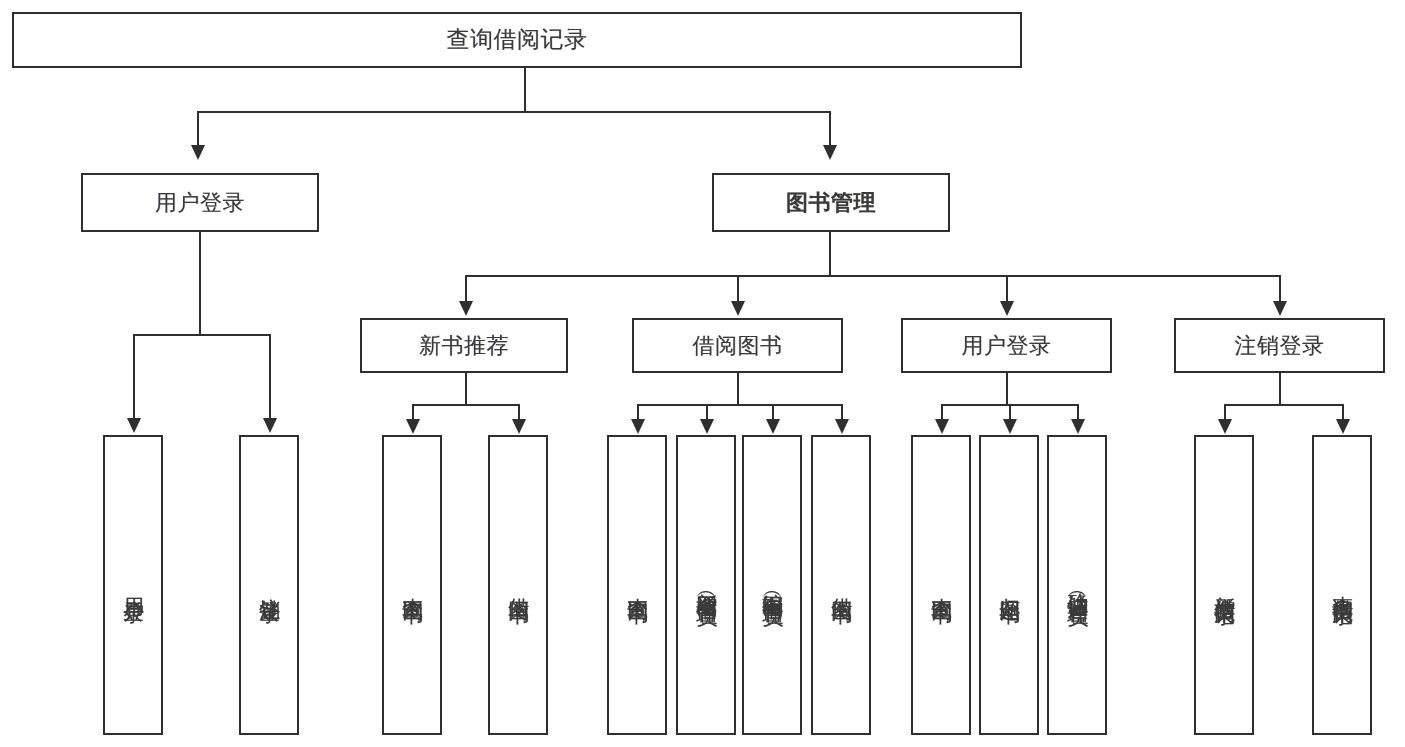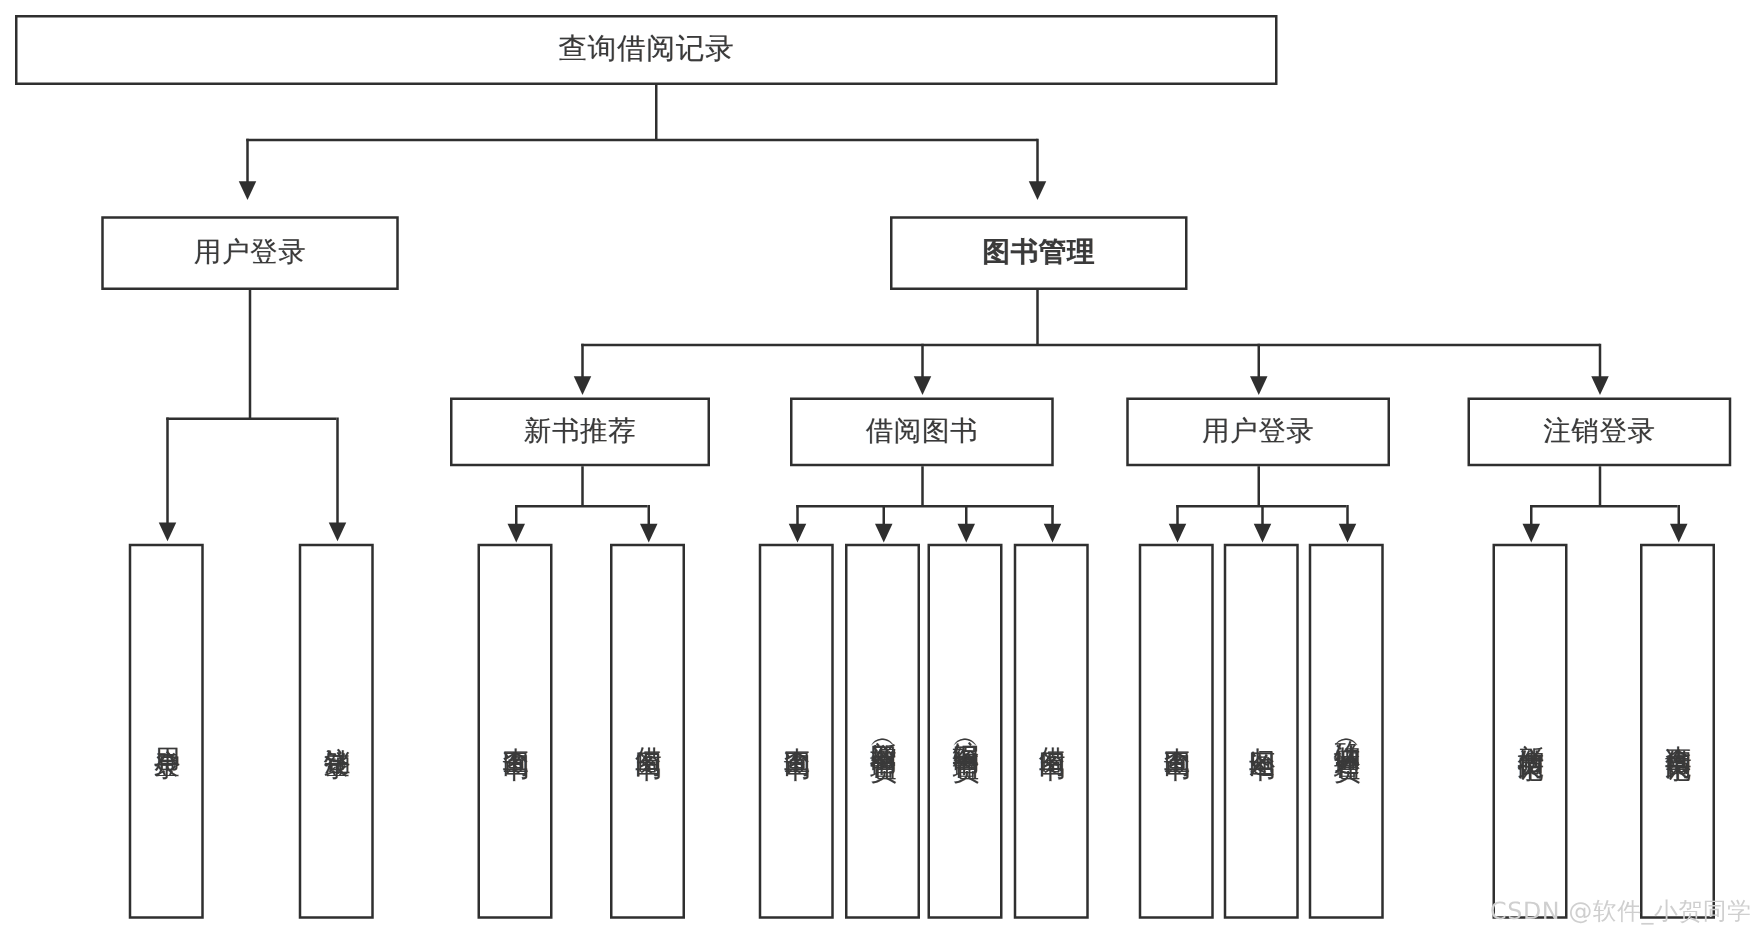--- a/index.html
+++ b/index.html
@@ -206,15 +206,14 @@
     <span class="label">确认归还（管理员）</span>
   </div>
 
   <div class="node v" style="left:1194px; top:435px; width:60px; height:300px;">
     <span class="label">新增借阅记录</span>
   </div>
   <div class="node v" style="left:1312px; top:435px; width:60px; height:300px;">
     <span class="label">查询借阅记录</span>
   </div>
 
-  <div id="watermark" style="left:1192px; top:716px;">CSDN @软件_小贺同学</div>
 
 </div>
 
 </body></html>

